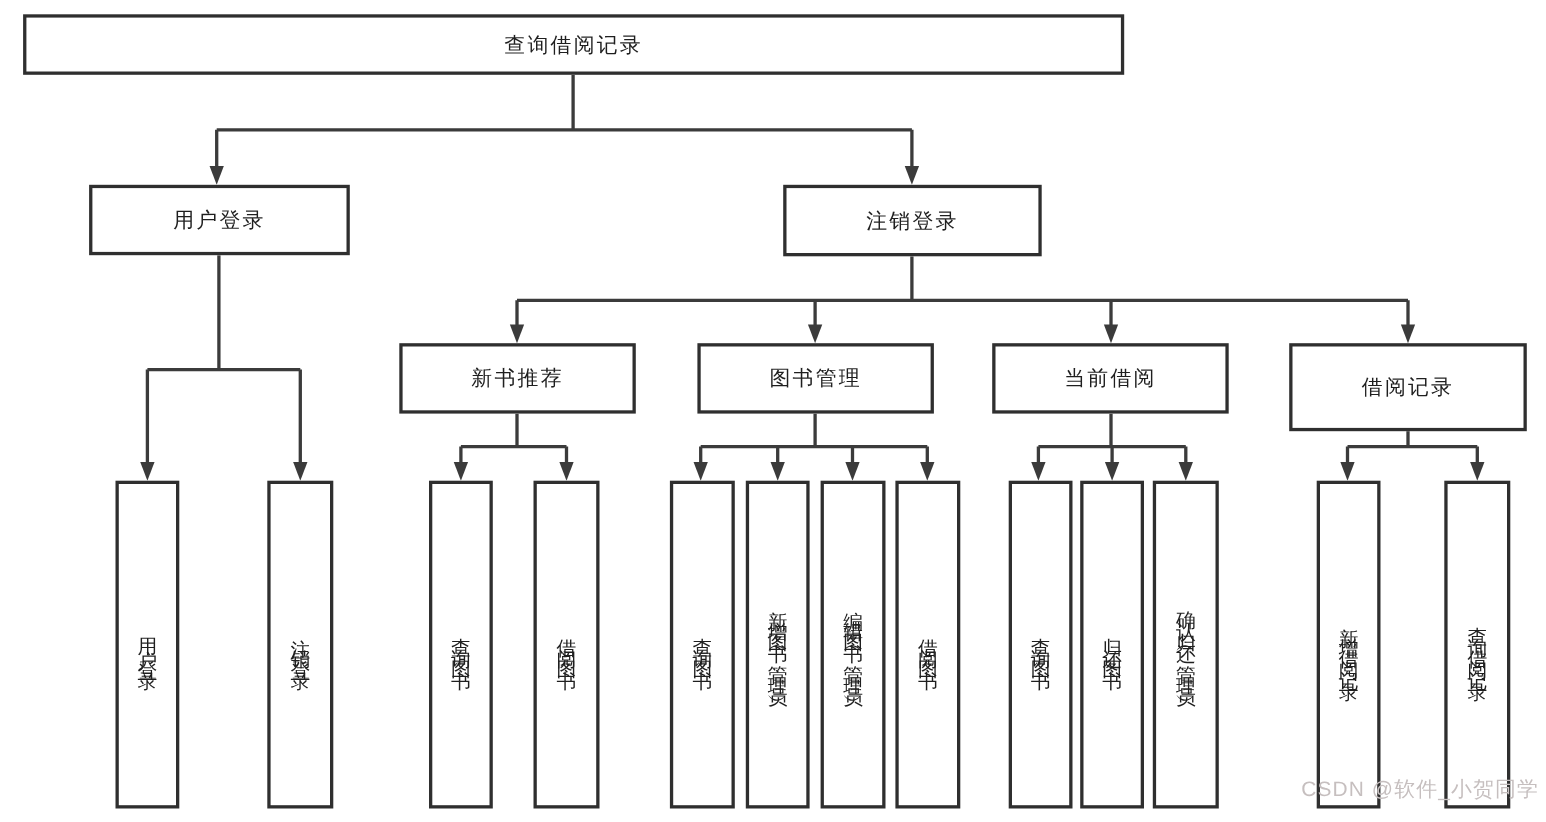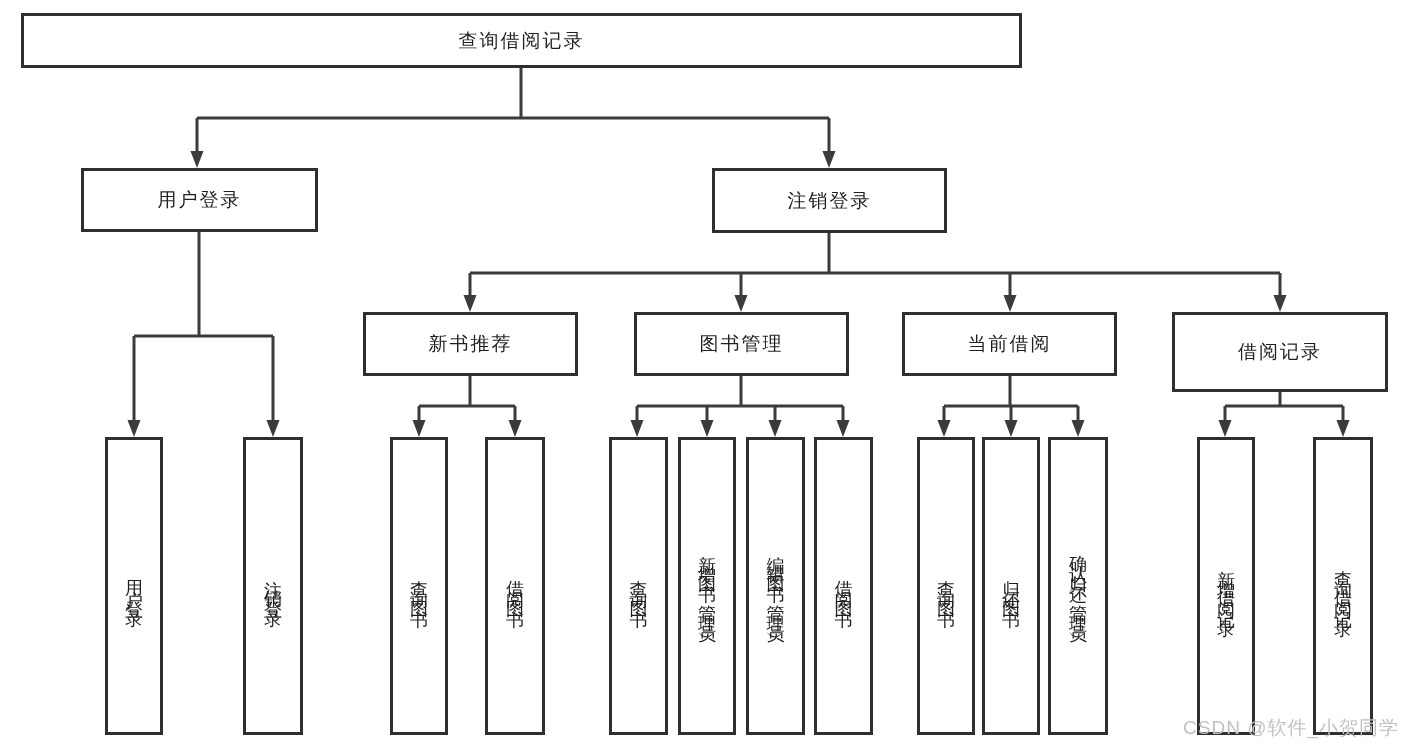--- a/index.html
+++ b/index.html
@@ -49,21 +49,21 @@
     text-orientation: mixed;
     font-size: 18px;
     letter-spacing: 10px;
     line-height: 1;
     color: #1f1f1f;
     white-space: nowrap;
   }
   .watermark {
     position: absolute;
     right: 6px;
-    bottom: 6px;
+    bottom: 16px;
     font-size: 19px;
     letter-spacing: 1px;
     color: #c6bfbf;
     white-space: nowrap;
   }
 </style>
 </head>
 <body>
 
 <div class="canvas">

